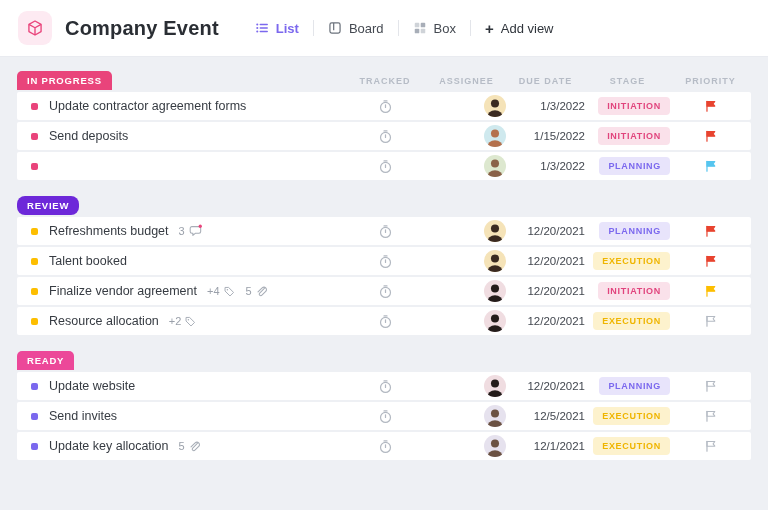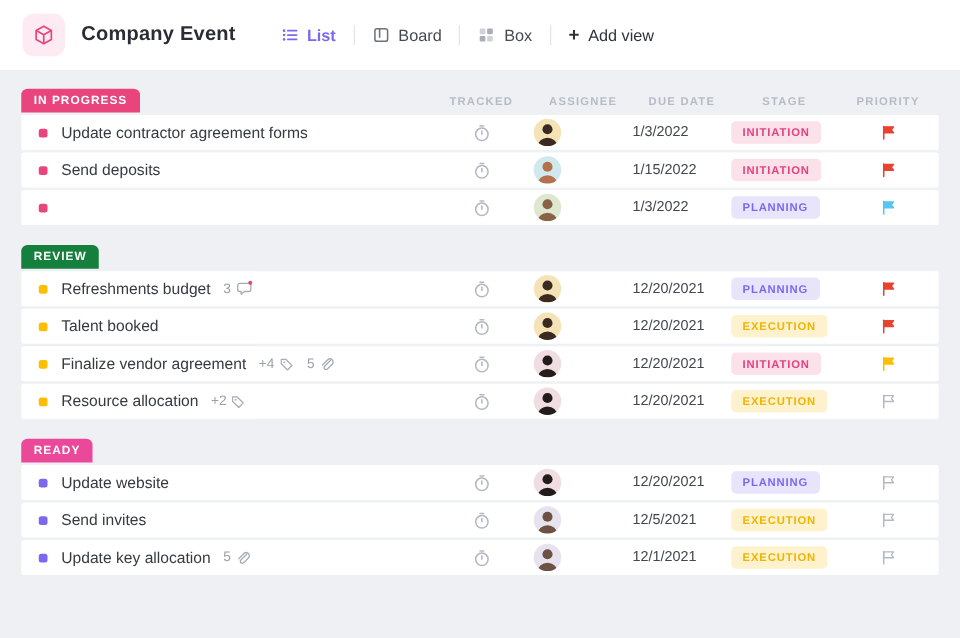--- a/index.html
+++ b/index.html
@@ -2,21 +2,21 @@
 <html><head>
 <meta charset="utf-8">
 <style>
   * { margin:0; padding:0; box-sizing:border-box; }
   html,body { width:768px; height:510px; overflow:hidden; }
   body { font-family:"Liberation Sans", sans-serif; background:#eef0f4; color:#363b42; }
 
   
   .topbar { height:57px; background:#fff; display:flex; align-items:center; padding:0 18px; border-bottom:1px solid #e9ebf0; }
   .app-icon { width:34px; height:34px; border-radius:9px; background:#fdeaf2; display:flex; align-items:center; justify-content:center; flex:0 0 auto; }
-  .page-title { font-size:16px; font-weight:bold; color:#2a2e34; margin-left:13px; margin-right:22px; letter-spacing:.2px; }
+  .page-title { font-size:20px; font-weight:bold; color:#2a2e34; margin-left:13px; margin-right:22px; letter-spacing:.2px; }
   .tabs { display:flex; align-items:center; height:100%; }
   .tab { display:flex; align-items:center; gap:7px; font-size:13px; color:#454a52; padding:0 14px; height:100%; cursor:pointer; }
   .tab.active { color:#7b68ee; font-weight:bold; }
   .tab-divider { width:1px; height:16px; background:#e3e5ea; }
   .add-view { display:flex; align-items:center; gap:7px; font-size:13px; color:#2f343b; padding:0 14px; cursor:pointer; }
   .plus-glyph { font-size:15px; font-weight:bold; line-height:1; }
 
   
   .content { padding:15px 17px 0 17px; }
   .group { margin-bottom:17px; }
@@ -26,21 +26,21 @@
   .cols .spacer { flex:1; }
   .col-label { font-size:9px; font-weight:bold; letter-spacing:1px; color:#b6bcc6; text-align:center; text-transform:uppercase; }
   .c-w-tracked { width:84px; } .c-w-assignee { width:79px; } .c-w-due { width:79px; } .c-w-stage { width:85px; } .c-w-priority { width:81px; }
 
   .row { display:flex; align-items:center; height:28px; background:#fff; border-radius:2px; margin-bottom:2px; }
   .title-cell { flex:1; min-width:0; display:flex; align-items:center; padding-left:14px; }
   .bullet { width:7px; height:7px; border-radius:2px; flex:0 0 auto; margin-right:11px; }
   .task-title { font-size:12.5px; color:#363b42; white-space:nowrap; overflow:hidden; cursor:pointer; }
   .meta { display:flex; align-items:center; gap:10px; margin-left:10px; }
   .meta-item { display:flex; align-items:center; gap:3px; color:#9aa0aa; font-size:11px; }
-  .cell { display:flex; align-items:center; justify-content:flex-start; }
+  .cell { display:flex; align-items:center; justify-content:flex-end; }
   .due-text { font-size:11.5px; color:#42474f; }
   .stage-badge { font-size:9px; font-weight:bold; letter-spacing:.7px; padding:4px 9px; border-radius:4px; text-transform:uppercase; cursor:pointer; }
   .avatar { width:22px; height:22px; border-radius:50%; overflow:hidden; display:flex; align-items:flex-end; justify-content:center; cursor:pointer; }
   .icon-btn { cursor:pointer; display:flex; align-items:center; }
 </style>
 </head>
 <body>
 
 <div class="topbar">
   <div class="app-icon">
@@ -208,21 +208,21 @@
         <line class="flag-pole" x1="3.4" y1="14" x2="3.4" y2="2.6" stroke-width="1.4" stroke="#56c5ef"></line>
         <path class="flag-banner" d="M3.4 2.8 H12.4 L10.4 5.5 L12.4 8.2 H3.4 Z" stroke-width="1.2" stroke="#56c5ef" fill="#56c5ef"></path>
       </svg>
     </div>
   </div>
 </div>
   </section>
 
   <section class="group">
     <div class="group-head">
-      <span class="group-badge" style="background: #15803d;">REVIEW</span>
+      <span class="group-badge" style="background: #6d28d9; border-radius: 8px;">REVIEW</span>
       <div class="cols">
           <div class="spacer"></div>
         </div>
     </div>
     <div class="rows">
   <div class="row">
     <div class="title-cell">
       <span class="bullet" style="background: rgb(253, 190, 0);"></span>
       <span class="task-title">Refreshments budget</span>
       <span class="meta">

